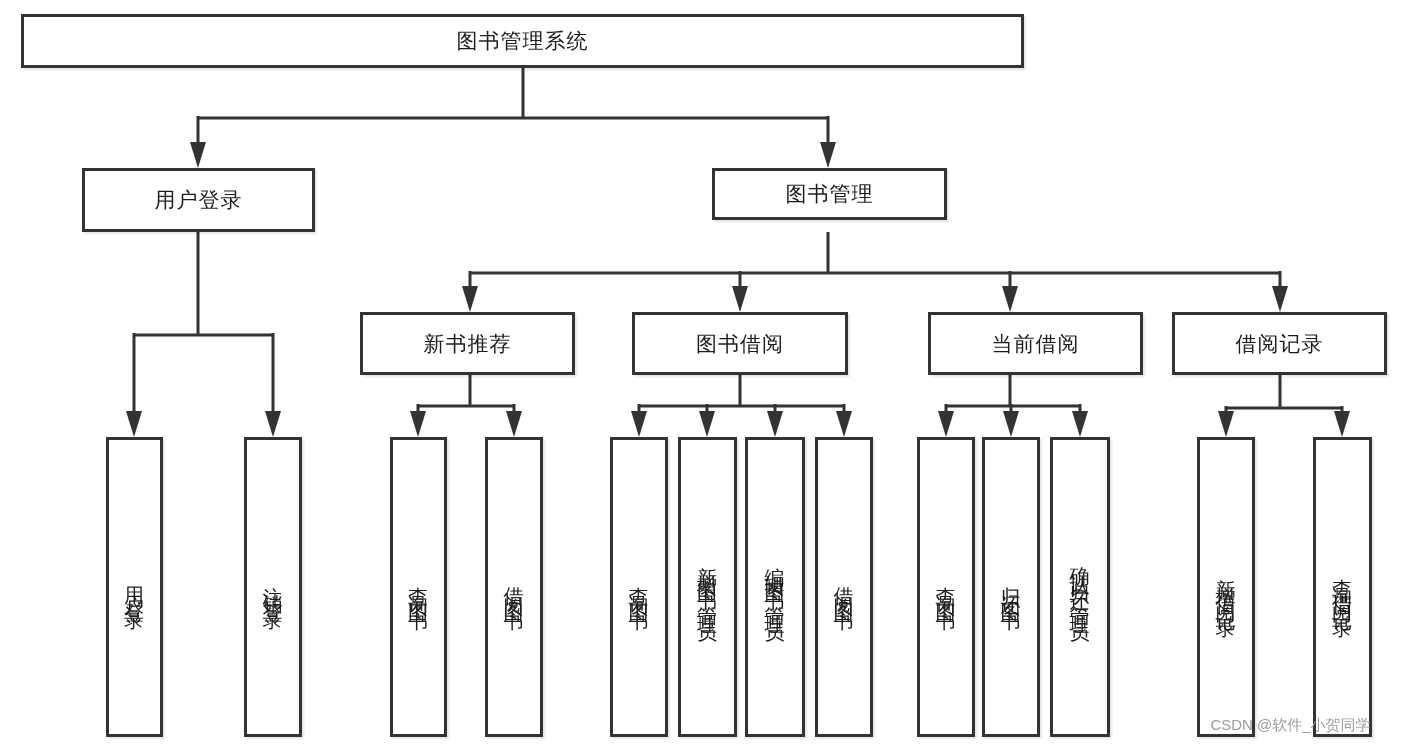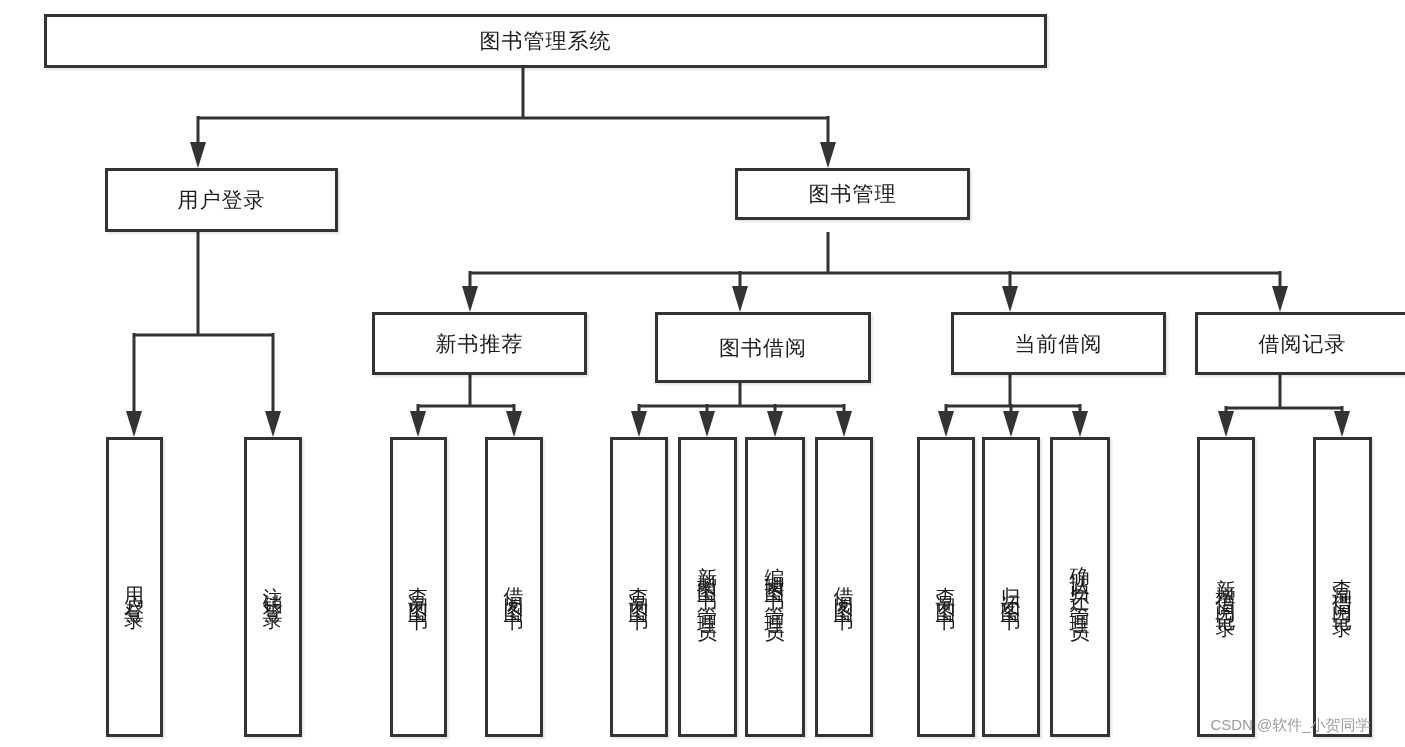--- a/index.html
+++ b/index.html
@@ -25,21 +25,21 @@
   .box {
     position: absolute;
     background: var(--box-bg);
     border: 3px solid var(--line);
     box-shadow: 2px 2px 2px rgba(0,0,0,0.10);
     display: flex;
     align-items: center;
     justify-content: center;
     color: var(--text);
   }
-  .hbox { font-size: 21px; letter-spacing: 1px; margin-left: 23px; }
+  .hbox { font-size: 21px; letter-spacing: 1px; }
   .vbox { top: 437px; height: 300px; }
   .vbox .vtext {
     writing-mode: vertical-rl;
     text-orientation: mixed;
     font-size: 20px;
     letter-spacing: 8px;
     line-height: 1;
     color: var(--text);
     white-space: nowrap;
   }
@@ -114,24 +114,24 @@
     <span>图书管理系统</span>
   </div>
 
   <div class="box hbox" style="left:82px;top:168px;width:233px;height:64px">
     <span>用户登录</span>
   </div>
   <div class="box hbox" style="left:712px;top:168px;width:235px;height:52px">
     <span>图书管理</span>
   </div>
 
-  <div class="box hbox" style="left:349px;top:312px;width:215px;height:63px">
+  <div class="box hbox" style="left:360px;top:312px;width:215px;height:63px">
     <span>新书推荐</span>
   </div>
-  <div class="box hbox" style="left:632px;top:312px;width:216px;height:71px">
+  <div class="box hbox" style="left:632px;top:312px;width:216px;height:63px">
     <span>图书借阅</span>
   </div>
   <div class="box hbox" style="left:928px;top:312px;width:215px;height:63px">
     <span>当前借阅</span>
   </div>
   <div class="box hbox" style="left:1172px;top:312px;width:215px;height:63px">
     <span>借阅记录</span>
   </div>
 
   <div class="box vbox" style="left:106px;width:57px">

